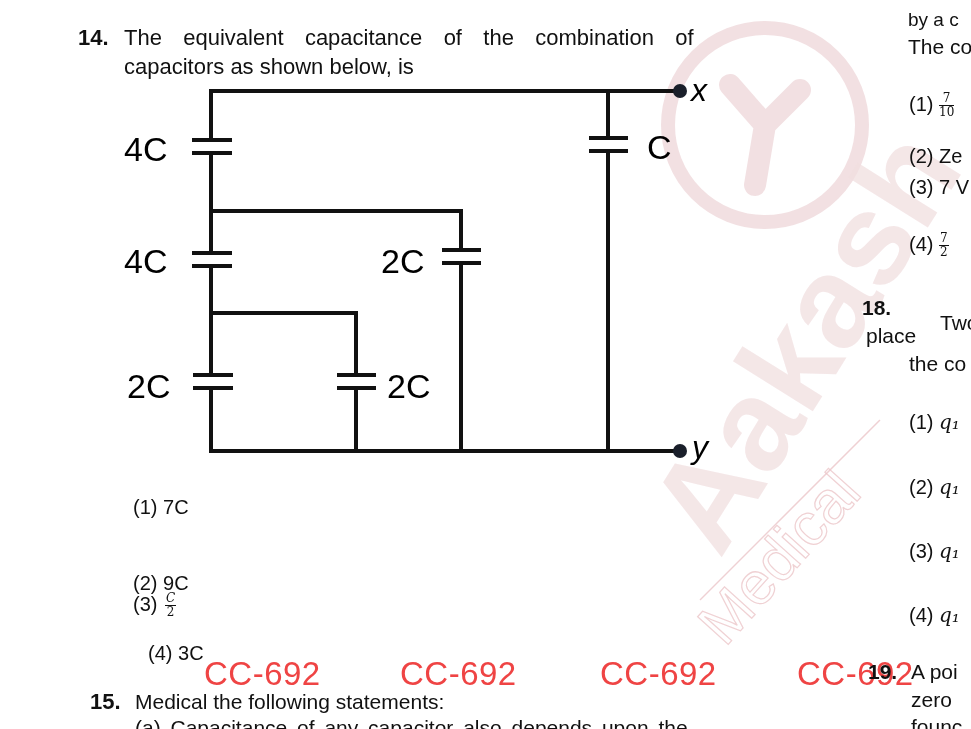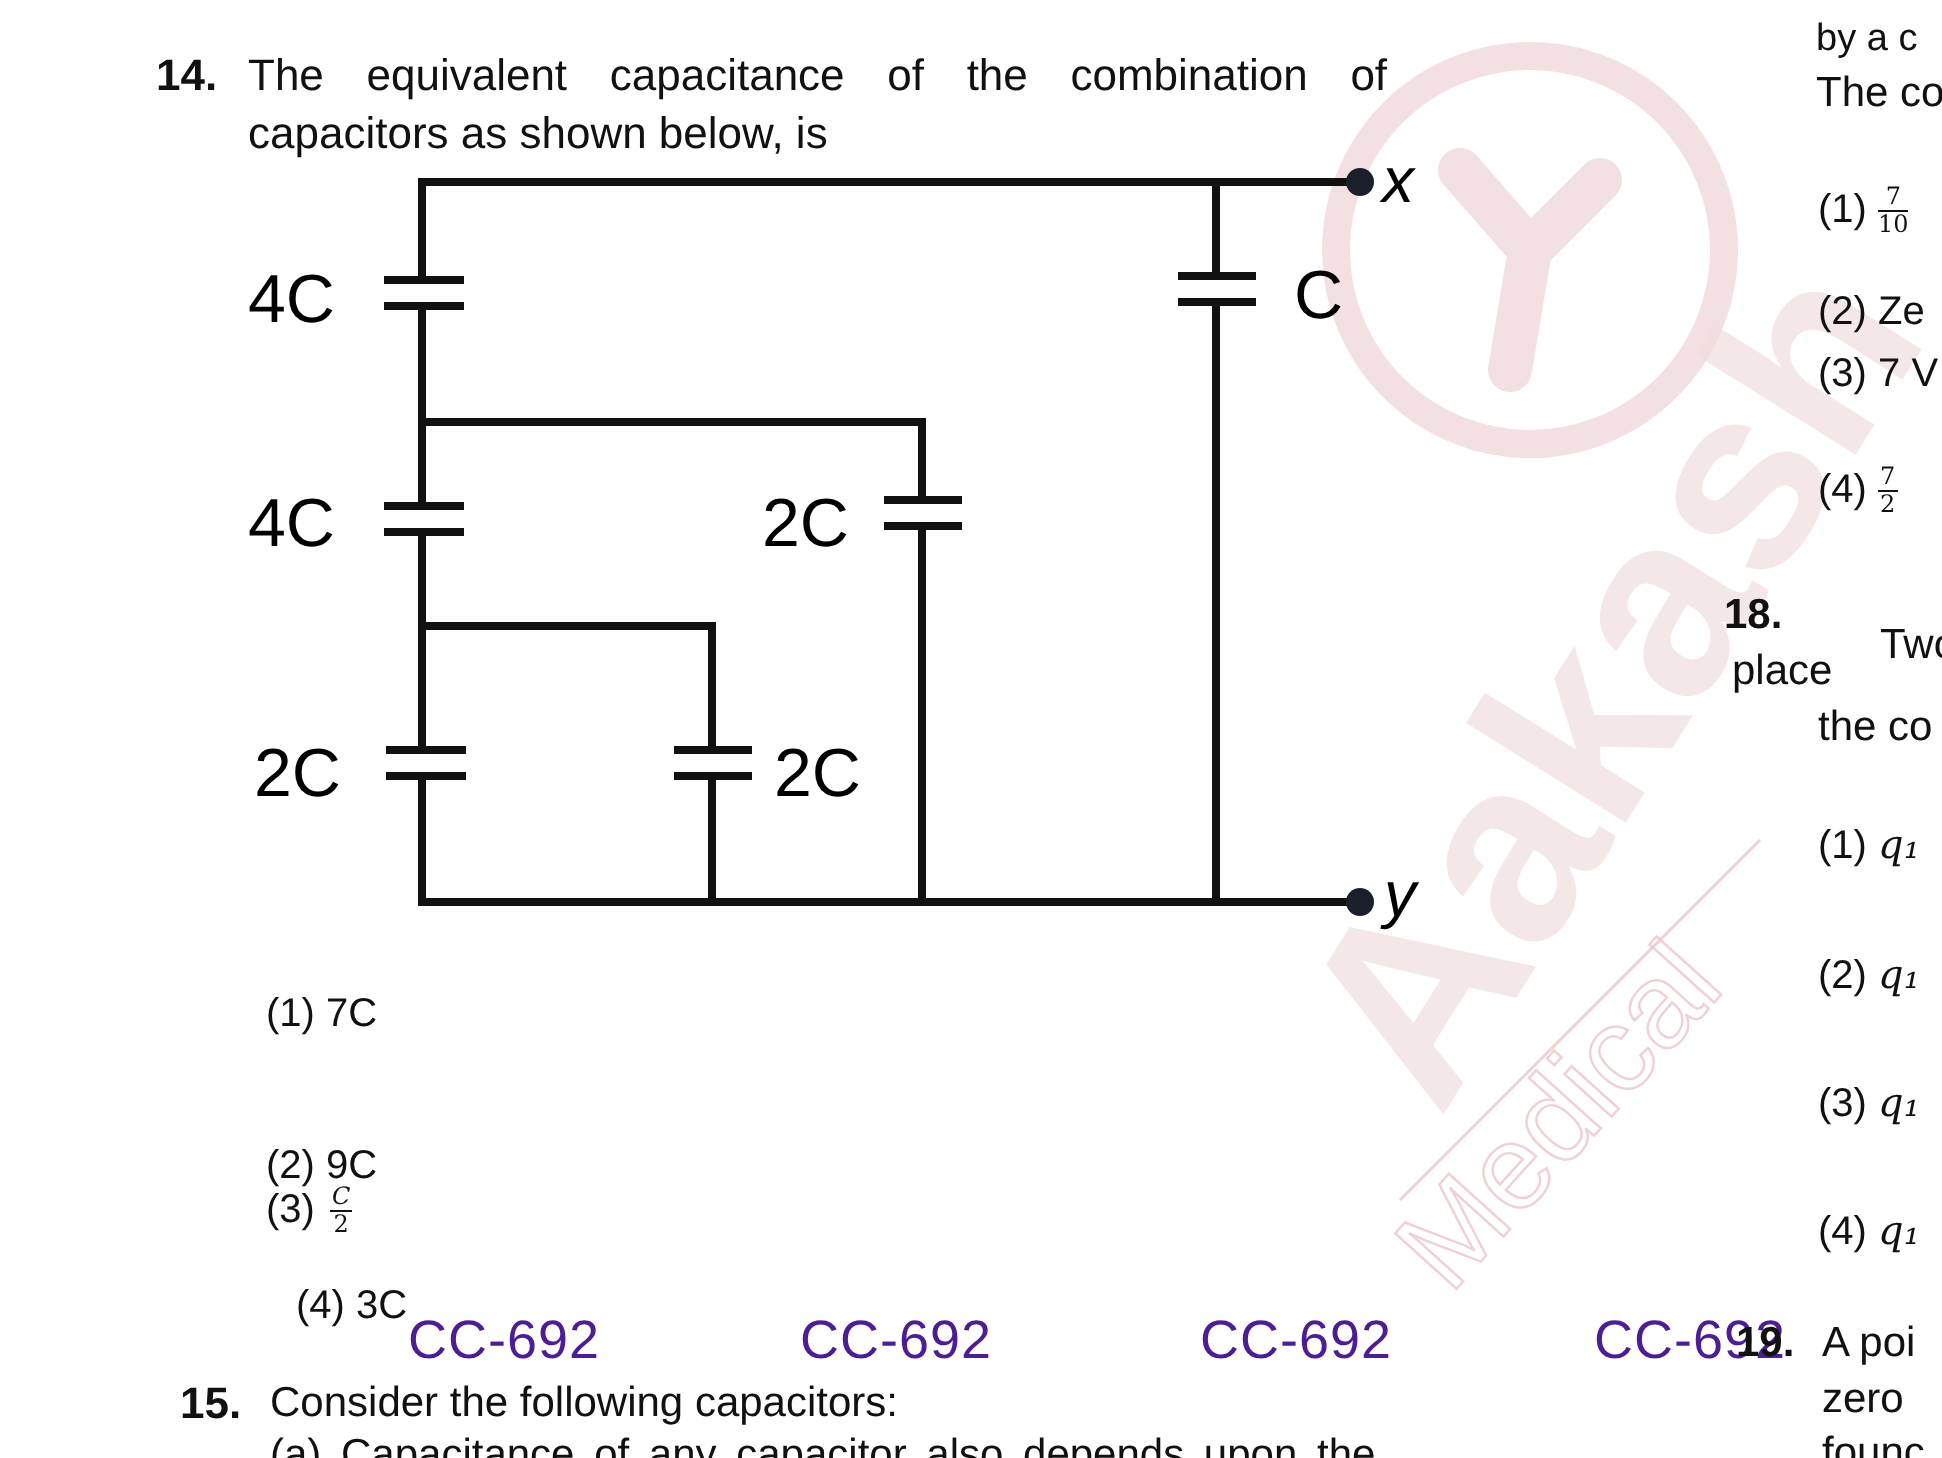--- a/index.html
+++ b/index.html
@@ -10,21 +10,21 @@
     }
     .abs { position: absolute; white-space: nowrap; }
     .q-num { font-weight: bold; }
     .q-text { font-size: 22px; line-height: 28px; }
     .opt { font-size: 20px; }
     .serif { font-family: "DejaVu Serif", serif; }
     .frac { display: inline-block; vertical-align: middle; text-align: center; font-size: 12px; line-height: 13px; font-family: "DejaVu Serif", serif; }
     .frac .n { display: block; border-bottom: 1px solid #111; padding: 0 1px; }
     .frac .d { display: block; }
     .watermark { position: absolute; pointer-events: none; }
-    .code { font-size: 27px; color: #4c1d95; letter-spacing: 0.5px; }
+    .code { font-size: 33px; color: #ef4444; letter-spacing: 0.5px; }
     svg text { font-family: "Liberation Sans", sans-serif; }
   </style>
 </head>
 <body>
 
 <svg class="watermark" width="971" height="729" style="left:0;top:0;">
   <circle cx="765" cy="125" r="97" fill="none" stroke="#ecd3d5" stroke-width="14" opacity="0.7"></circle>
   <path d="M 730 85 L 765 125 L 800 90 M 765 125 L 755 185" stroke="#ecd3d5" stroke-width="22" fill="none" stroke-linecap="round" opacity="0.7"></path>
   <text x="0" y="0" transform="translate(720,560) rotate(-58)" font-size="130" font-weight="bold" fill="#f1dfe0" opacity="0.75" style="font-family:'Liberation Sans',sans-serif;">Aakash</text>
   <text x="0" y="0" transform="translate(725,648) rotate(-48)" font-size="60" fill="none" stroke="#ecc6c9" stroke-width="1.2" opacity="0.8" style="font-family:'Liberation Sans',sans-serif;">Medical</text>
@@ -110,21 +110,21 @@
 </div>
 
 <div class="abs code" style="left:204px; top:655px;">CC-692</div>
 <div class="abs code" style="left:400px; top:655px;">CC-692</div>
 <div class="abs code" style="left:600px; top:655px;">CC-692</div>
 <div class="abs code" style="left:797px; top:655px;">CC-692</div>
 
 <div class="abs q-text" style="left:90px; top:688px;">
   <span class="q-num">15.</span>
 </div>
-<div class="abs q-text" style="left:135px; top:688px; font-size:21px;">Consider the following capacitors:</div>
+<div class="abs q-text" style="left:135px; top:688px; font-size:21px;">Medical the following statements:</div>
 <div class="abs q-text" style="left:135px; top:714px; font-size:21px; word-spacing:4px;">(a) Capacitance of any capacitor also depends upon the</div>
 
 <div class="abs q-text" style="left:908px; top:6px; font-size:19px;">by a c</div>
 <div class="abs q-text" style="left:908px; top:33px; font-size:21px;">The co</div>
 
 <div class="abs opt" style="left:909px; top:92px;">
   <span>(1)</span>
   <span class="frac">
     <span class="n">7</span>
     <span class="d">10</span>

